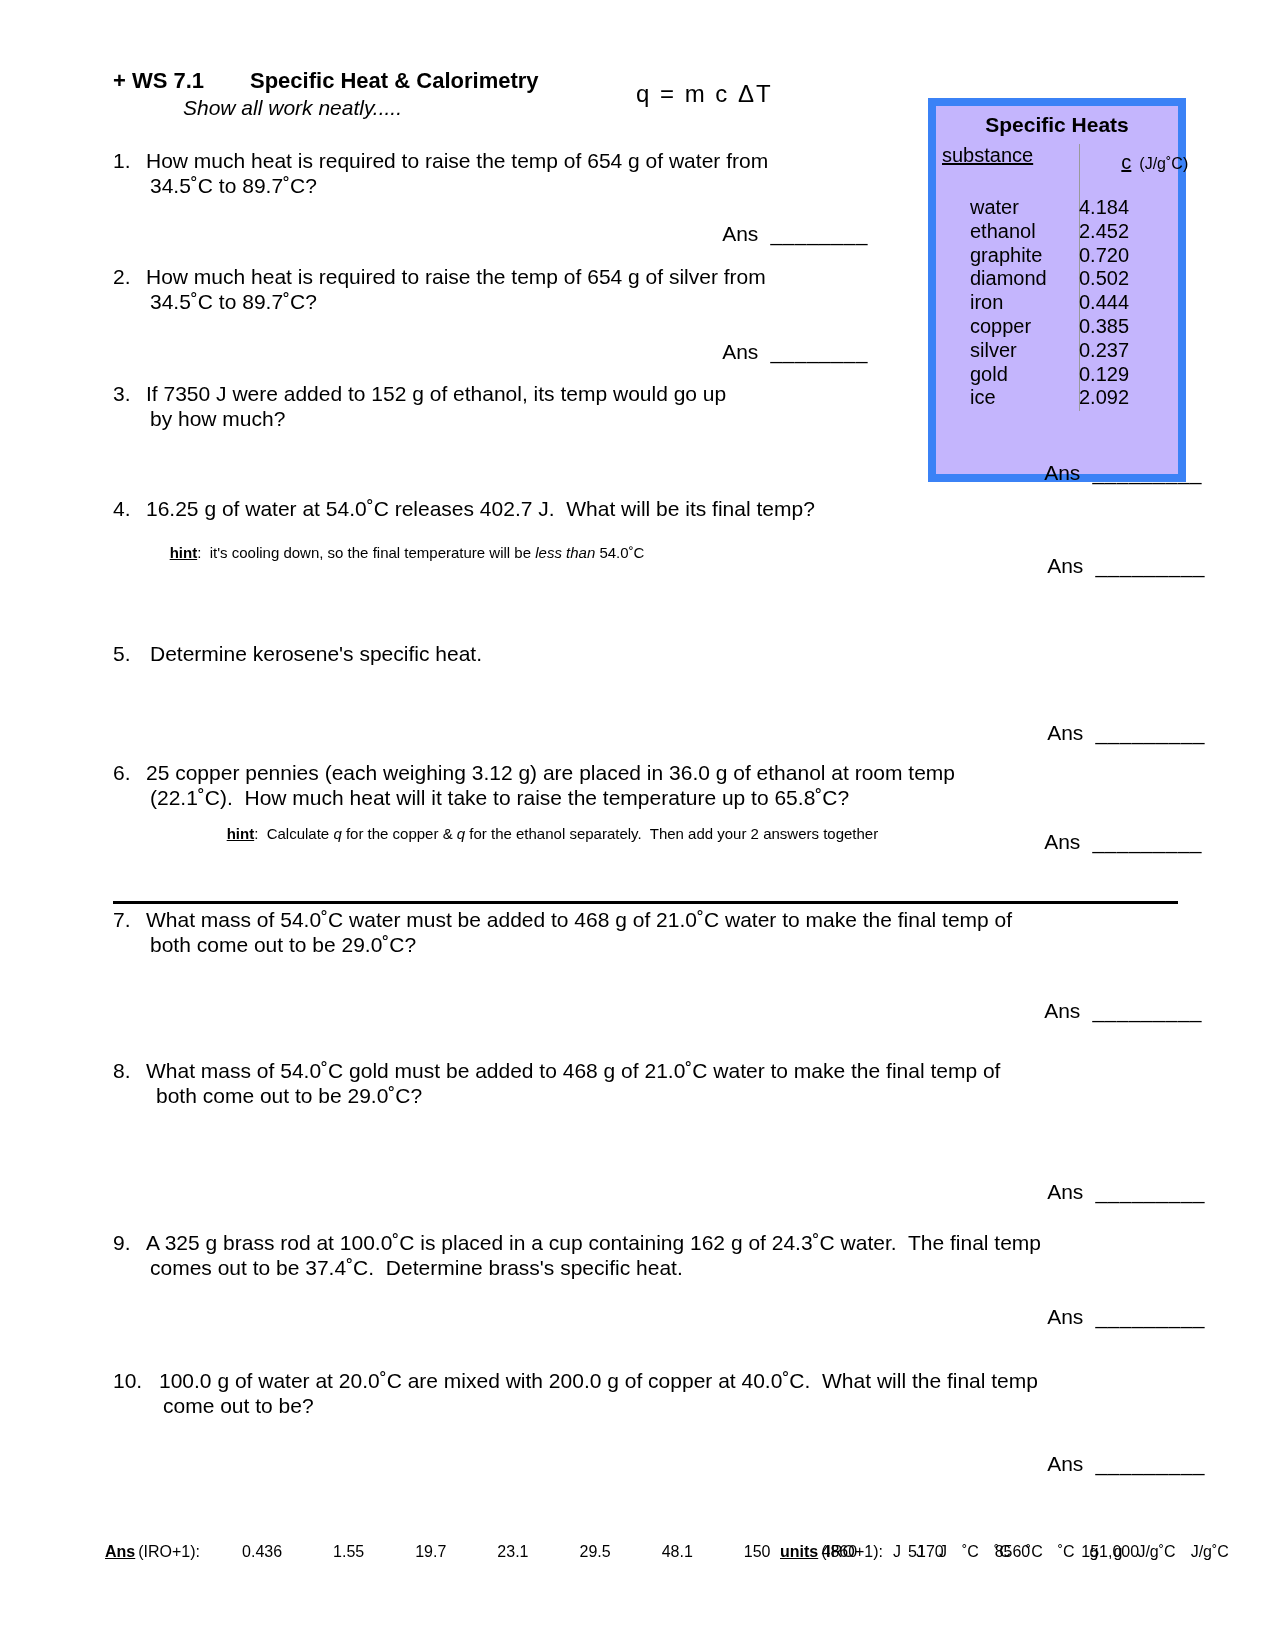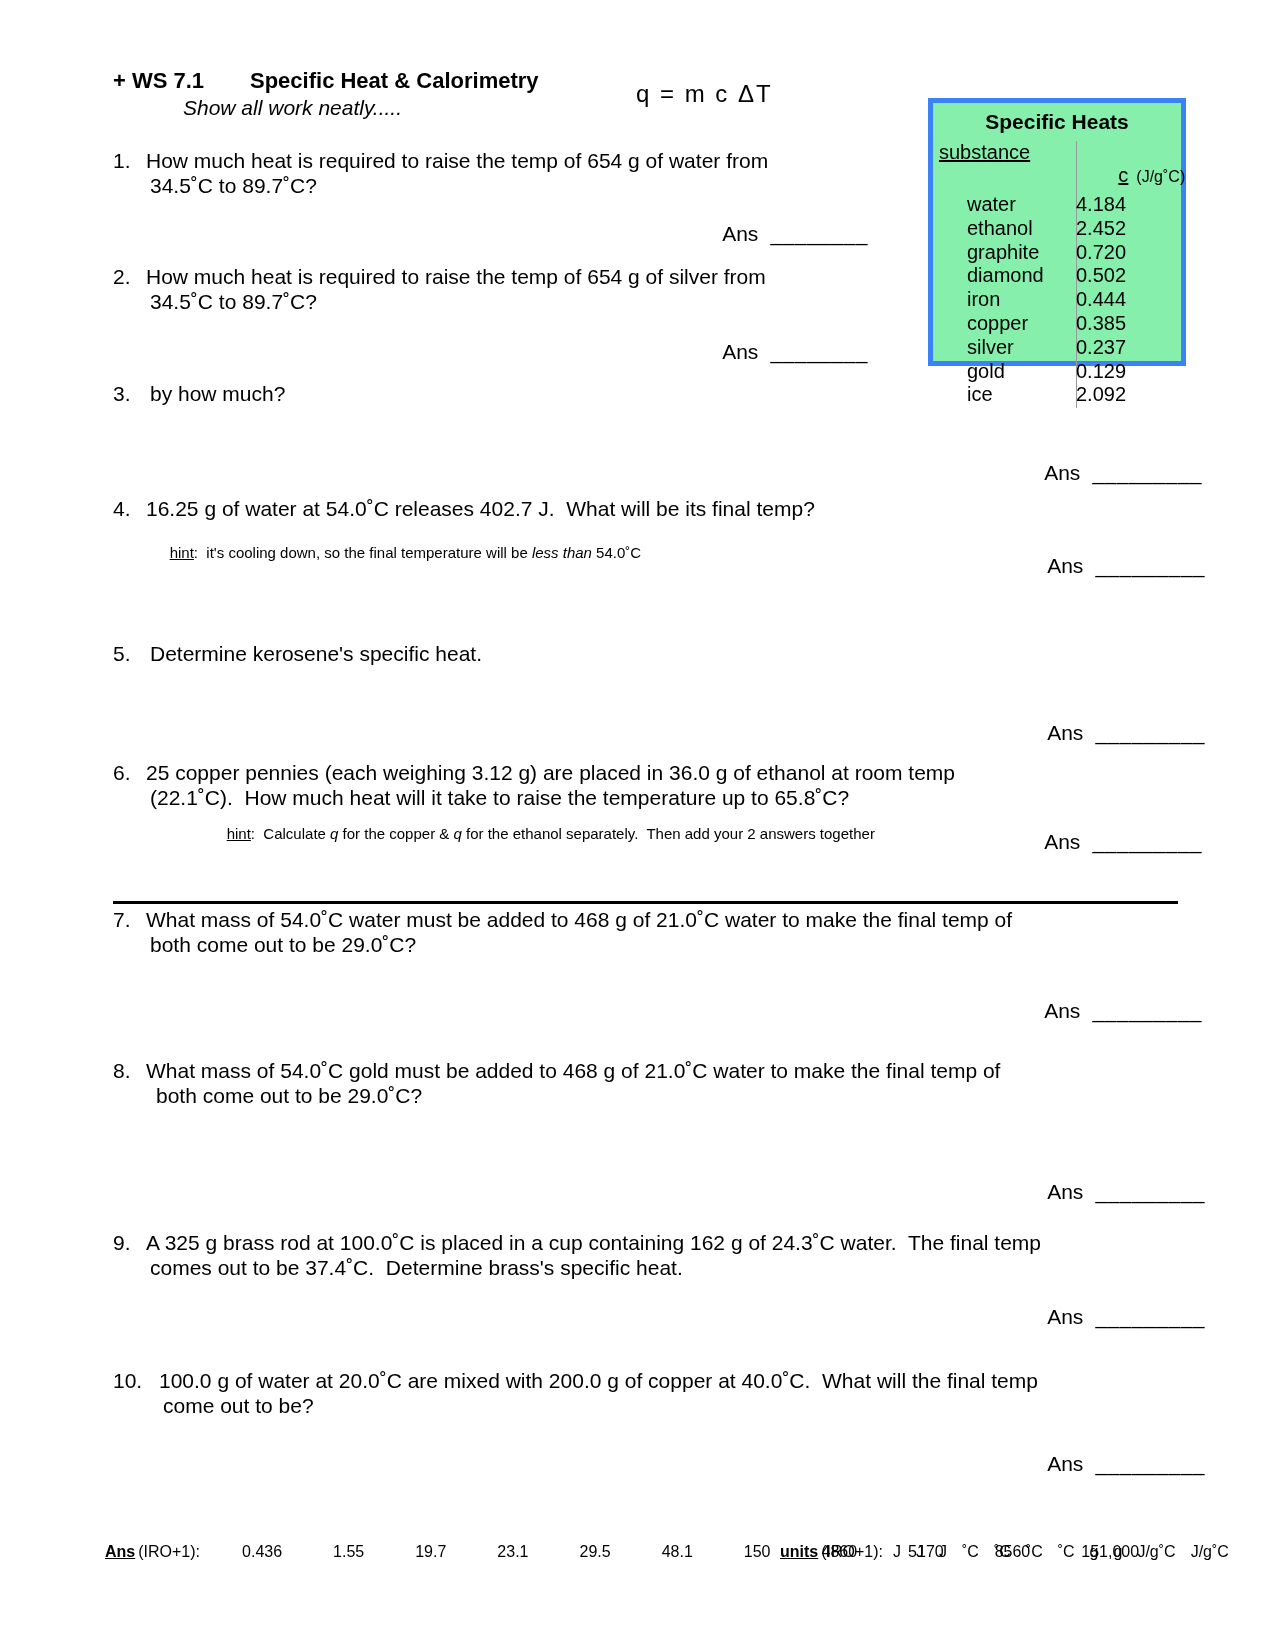--- a/index.html
+++ b/index.html
@@ -19,50 +19,50 @@
 
   
   .title { font-weight: bold; font-size: 22px; }
   .subtitle { font-style: italic; font-size: 21px; }
   .formula { font-size: 24px; letter-spacing: 2px; margin-left: 28px; }
 
   
   .sh-table {
     position: absolute;
     left: 928px; top: 98px;
-    width: 258px; height: 268px;
-    border: 5px solid #3b82f6;
-    background: #86efac;
+    width: 258px; height: 384px;
+    border: 8px solid #3b82f6;
+    background: #c4b5fd;
   }
   .sh-title {
     position: absolute; top: 7px; left: 0; width: 100%;
     text-align: center; font-weight: bold; font-size: 21px;
   }
   .sh-head-sub { position: absolute; left: 6px; top: 38px; text-decoration: underline; font-size: 20px; white-space: pre; }
-  .sh-head-c   { position: absolute; left: 152px; top: 38px; font-size: 20px; white-space: pre; }
+  .sh-head-c   { position: absolute; left: 152px; top: 22px; font-size: 20px; white-space: pre; }
   .sh-head-c .c-letter { text-decoration: underline; }
   .sh-head-c .c-units { font-size: 16px; margin-left: 8px; }
   .sh-divider {
     position: absolute; left: 143px; top: 38px;
     width: 1px; height: 267px; background: #9a9a9a;
   }
   .sh-rows { position: absolute; left: 0; top: 90px; width: 100%; }
   .sh-row { display: flex; line-height: 23.8px; font-size: 20px; }
   .sh-sub { width: 143px; padding-left: 34px; white-space: pre; }
   .sh-val { white-space: pre; }
 
   
   .q { position: absolute; left: 113px; display: flex; line-height: 25px; }
   .qnum { width: 33px; flex: none; white-space: pre; }
   .q10 .qnum { width: 46px; }
   .qline { white-space: pre; }
   .qline2 { margin-left: 4px; }
 
   .hint { position: absolute; font-size: 15px; white-space: pre; }
-  .hint-label { font-weight: normal; text-decoration: underline; }
+  .hint-label { font-weight: bold; text-decoration: underline; }
 
   .ans { position: absolute; white-space: pre; }
   .ans-label { margin-right: 12px; }
   .ans-blank { letter-spacing: 0.5px; }
 
   .section-divider {
     position: absolute; left: 113px; top: 901px;
     width: 1065px; height: 3px; background: #000;
   }
 
@@ -149,20 +149,21 @@
       <div class="qline qline2">34.5˚C to 89.7˚C?</div>
     </div>
   </div>
   <div class="ans" style="left:700px; top:316px;">
     <span class="ans-label">Ans</span><span class="ans-blank">________</span>
   </div>
 
   <div class="q" style="top:381px;">
     <span class="qnum">3.</span>
     <div>
+      <div class="qline">If 7350 J were added to 152 g of ethanol, its temp would go up</div>
       <div class="qline qline2">by how much?</div>
     </div>
   </div>
   <div class="ans" style="left:1022px; top:437px;">
     <span class="ans-label">Ans</span><span class="ans-blank">_________</span>
   </div>
 
   <div class="q" style="top:496px;">
     <span class="qnum">4.</span>
     <div>

